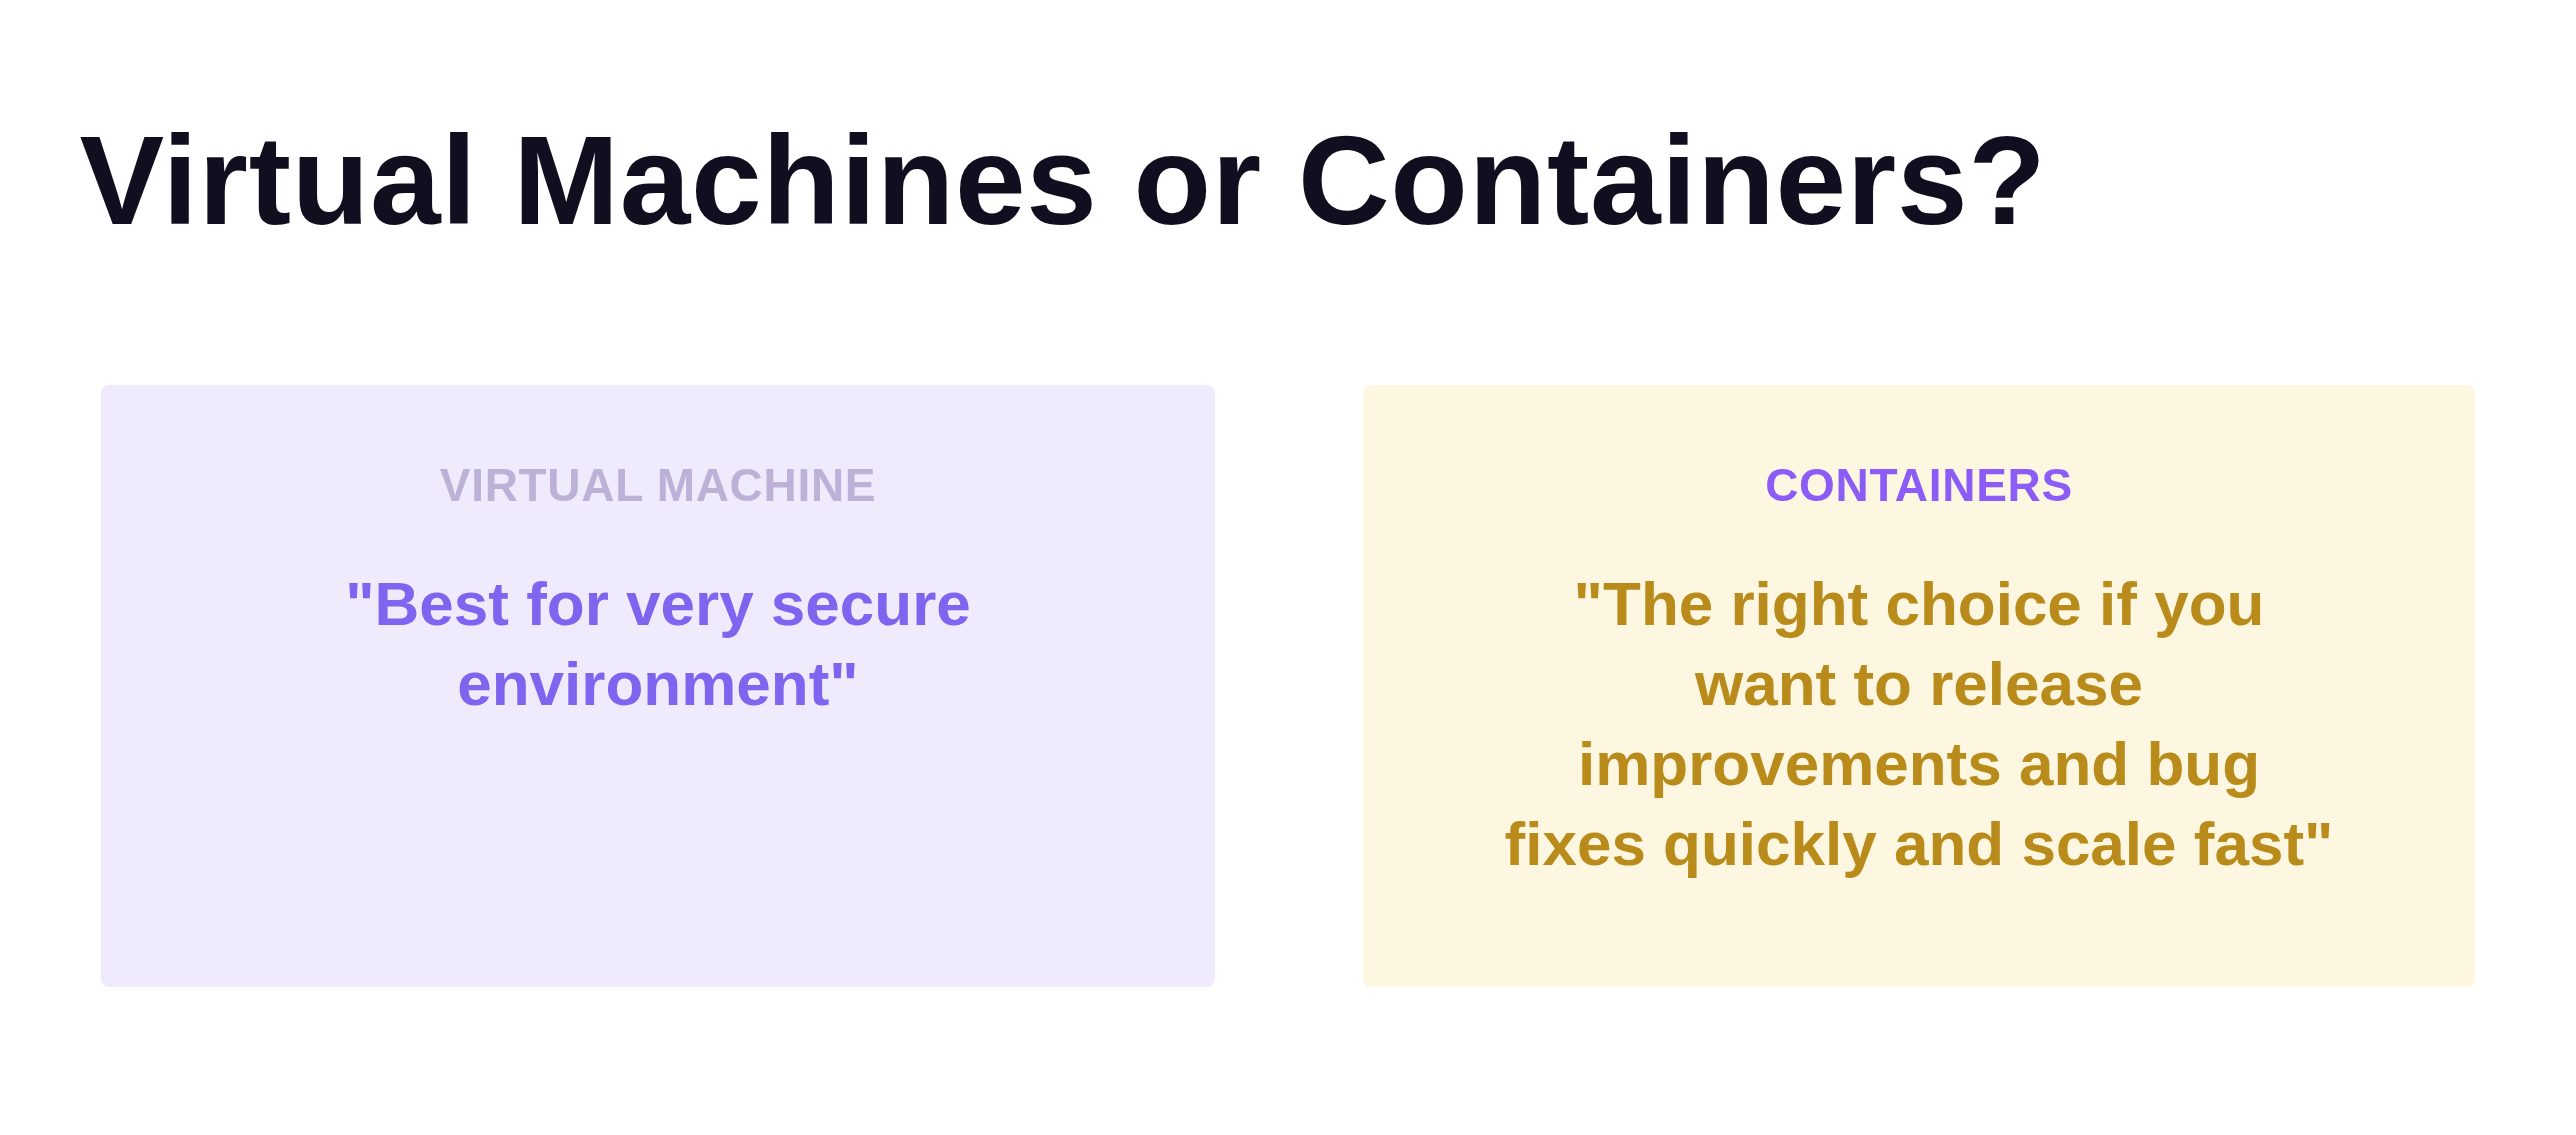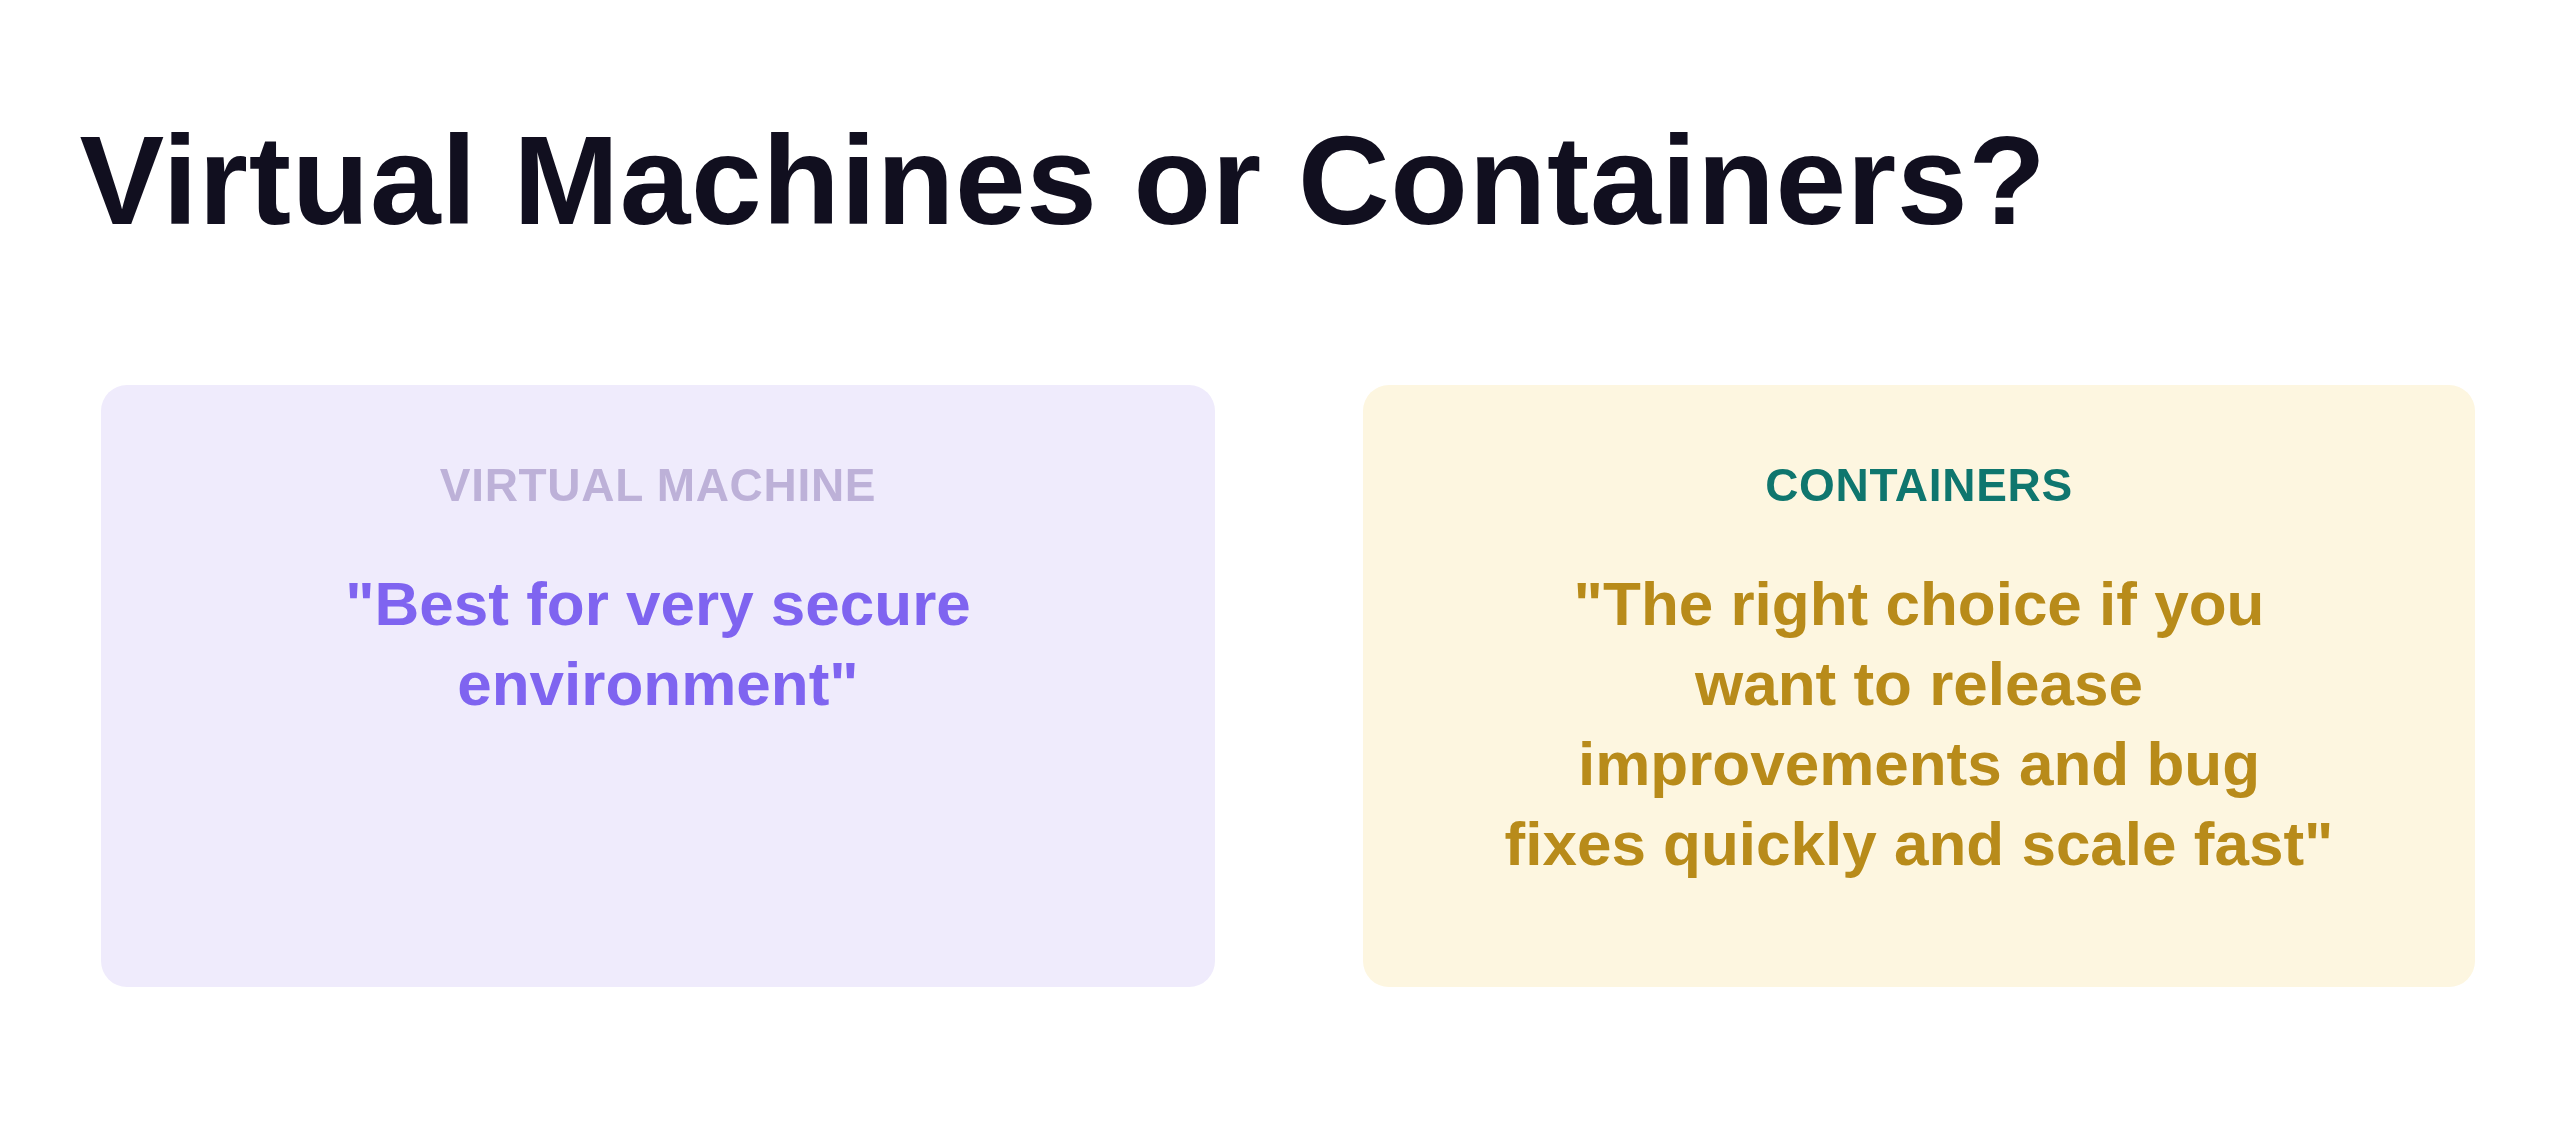--- a/index.html
+++ b/index.html
@@ -26,21 +26,21 @@
       color: #110f1f;
       letter-spacing: 0.7px;
       margin: 0;
       padding-right: 94px;
       box-sizing: border-box;
     }
     .card {
       position: absolute;
       top: 385px;
       height: 602px;
-      border-radius: 26px;
+      border-radius: 8px;
       box-sizing: border-box;
       text-align: center;
     }
     .card.vm {
       left: 101px;
       width: 1114px;
       background: #efebfc;
     }
     .card.ct {
       left: 1363px;
@@ -61,21 +61,21 @@
       position: absolute;
       left: 43px;
       right: 43px;
       top: 179px;
       font-size: 62px;
       font-weight: 700;
       line-height: 80px;
     }
     .vm .card-label { color: #bdb1d8; }
     .vm .card-quote { color: #7f64f0; }
-    .ct .card-label { color: #0f766e; }
+    .ct .card-label { color: #8b5cf6; }
     .ct .card-quote { color: #b88b1a; }
     .line { display: block; white-space: nowrap; }
   </style>
 </head>
 <body>
 
 <h1 class="page-title">Virtual Machines or Containers?</h1>
 
 <div class="card vm">
   <div class="card-label">VIRTUAL MACHINE</div>

